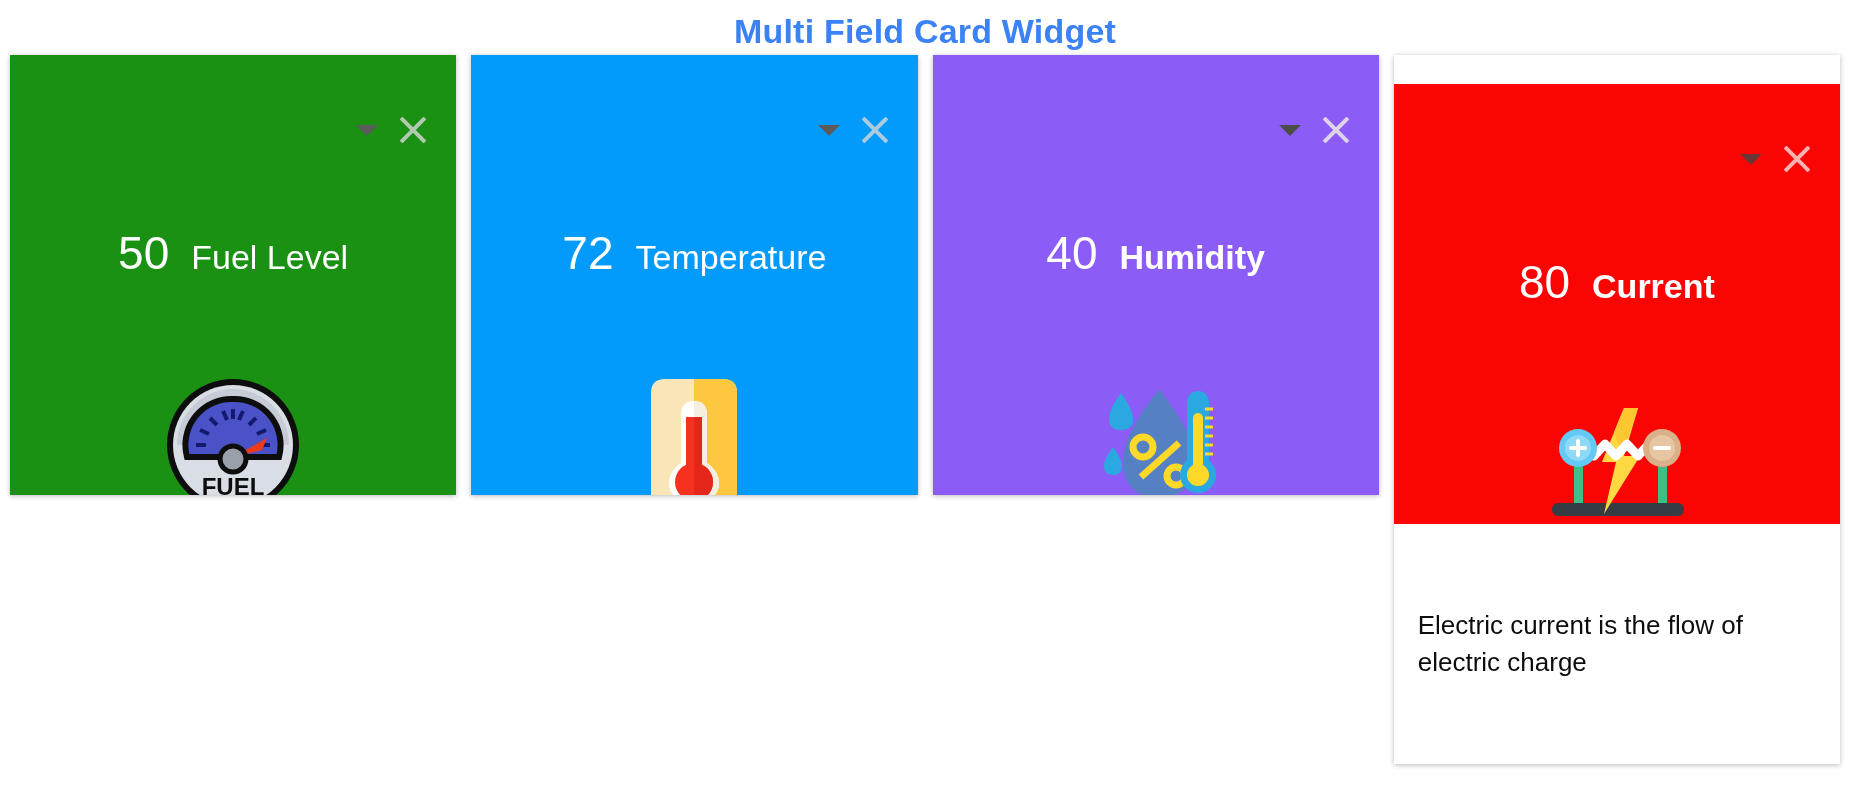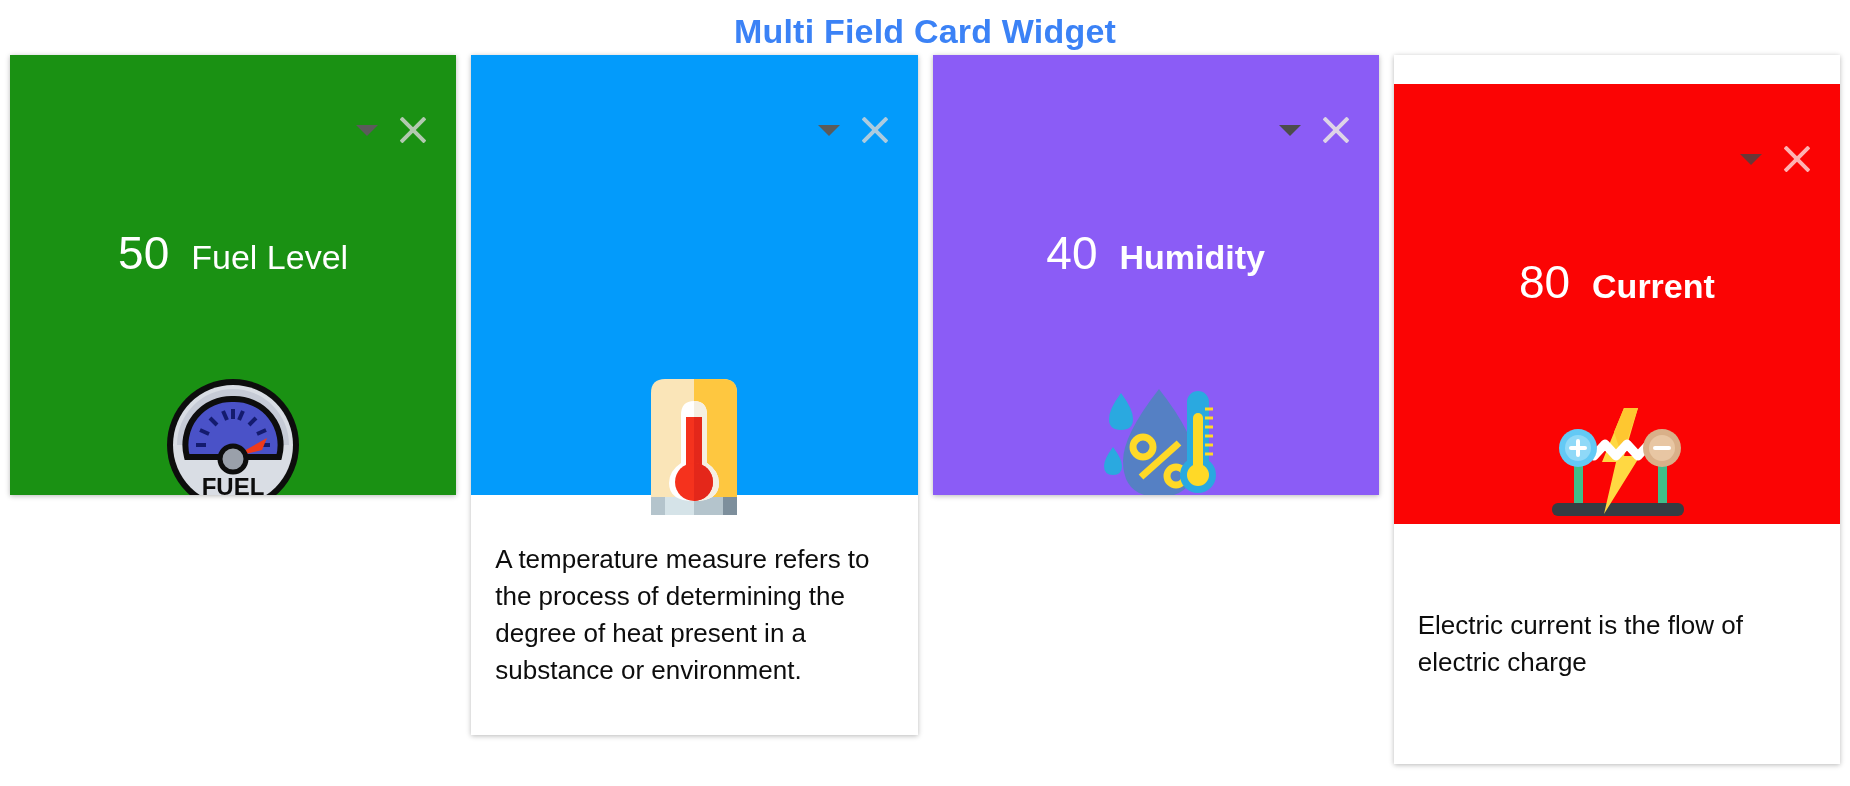--- a/index.html
+++ b/index.html
@@ -190,39 +190,40 @@
       </div>
     </div>
   </div>
 
   <div class="card card-blue">
     <div class="card-color">
       <div class="card-actions">
         <div class="caret-icon"></div>
         <div class="close-icon"></div>
       </div>
+      <div class="card-headline">
+        <span class="card-value">72</span>
+        <span class="card-label">Temperature</span>
+      </div>
       <div class="card-icon-wrap">
         <svg width="110" height="150" viewBox="0 0 110 150">
           <path d="M12 18 Q12 4 26 4 L84 4 Q98 4 98 18 L98 130 L12 130 Z" fill="#fae5b8"></path>
           <path d="M55 4 L84 4 Q98 4 98 18 L98 130 L55 130 Z" fill="#fec740"></path>
           <rect x="12" y="122" width="86" height="18" fill="#b4c4cc"></rect>
           <rect x="26" y="122" width="29" height="18" fill="#d5e3e8"></rect>
           <rect x="84" y="122" width="14" height="18" fill="#7d8f9c"></rect>
           <path d="M55 26 Q68 26 68 40 L68 88 Q80 96 80 108 Q80 126 55 126 Q30 126 30 108 Q30 96 42 88 L42 40 Q42 26 55 26 Z" fill="#ffffff"></path>
           <path d="M55 26 Q68 26 68 40 L68 88 Q80 96 80 108 Q80 126 55 126 Z" fill="#f5efe2"></path>
           <rect x="47" y="42" width="16" height="62" fill="#f5321d"></rect>
           <rect x="55" y="42" width="8" height="62" fill="#e4271a"></rect>
           <circle cx="55" cy="107" r="19" fill="#f5321d"></circle>
           <path d="M55 88 A19 19 0 0 1 55 126 Z" fill="#e4271a"></path>
         </svg>
       </div>
     </div>
-    <div class="card-body">
-      <div class="card-desc">A temperature measure refers to the process of determining the degree of heat present in a substance or environment.</div>
-    </div>
   </div>
 
   <div class="card card-yellow">
     <div class="card-color">
       <div class="card-actions">
         <div class="caret-icon"></div>
         <div class="close-icon"></div>
       </div>
       <div class="card-headline">
         <span class="card-value">40</span>

